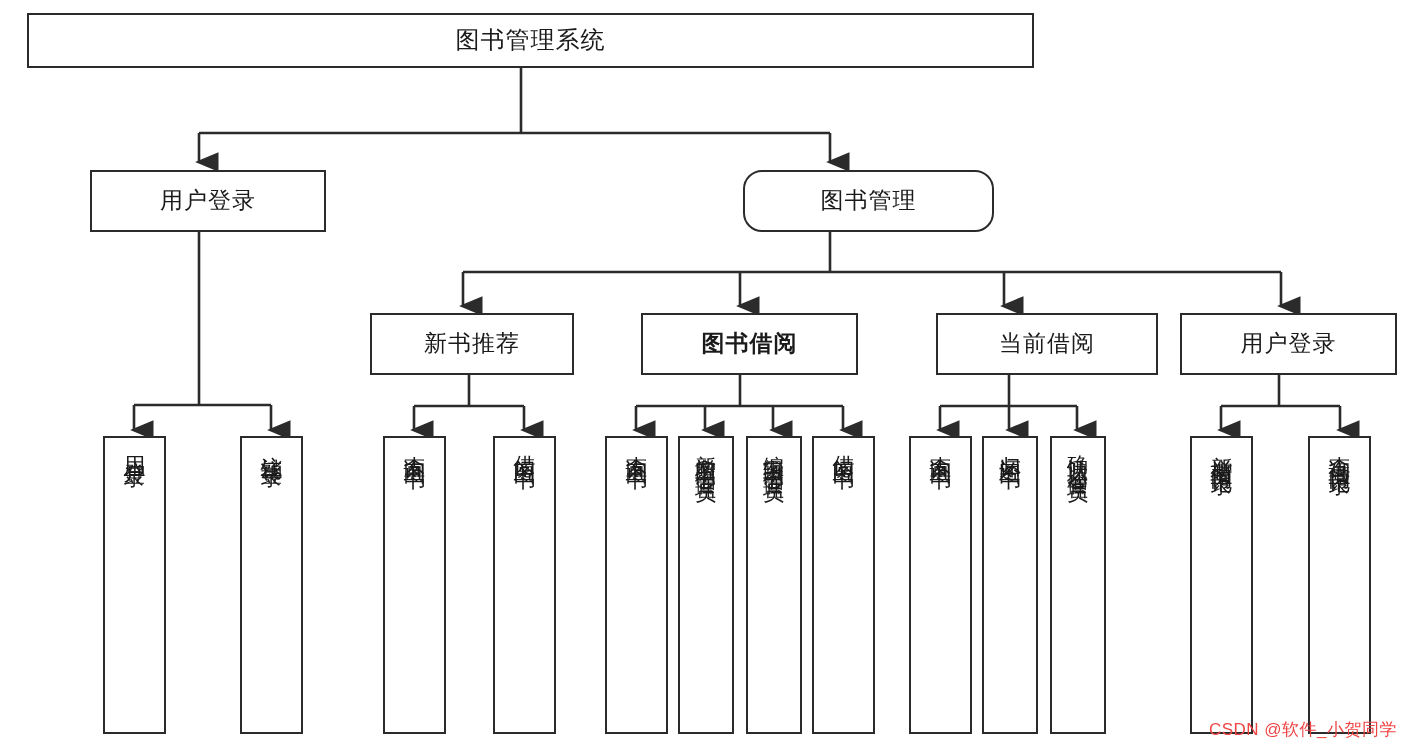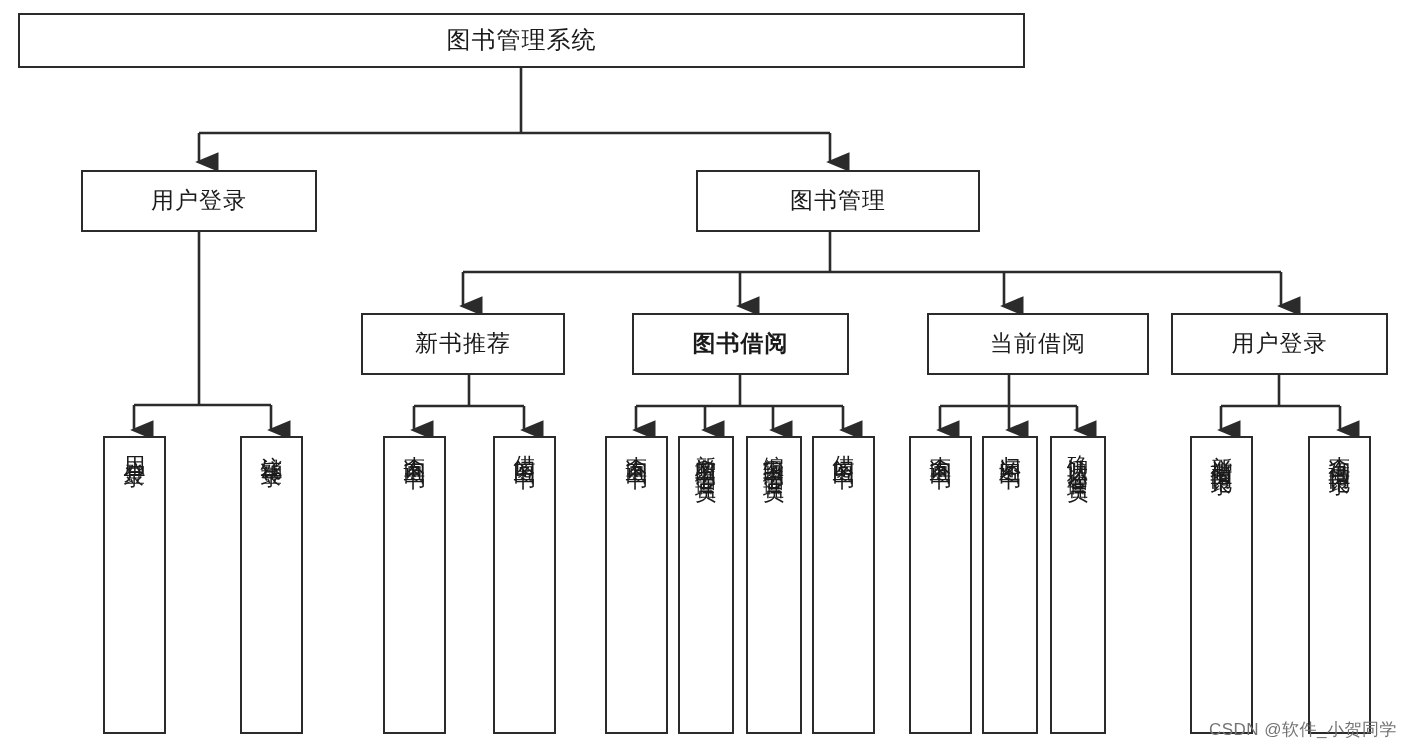--- a/index.html
+++ b/index.html
@@ -34,20 +34,21 @@
     display: flex;
     align-items: center;
     justify-content: center;
     color: #1a1a1a;
   }
   .node.h {
     
     font-size: 23px;
     letter-spacing: 1px;
     line-height: 1.1;
+    margin-left: 9px;
   }
   .node.root {
     font-size: 24px;
   }
   .node.v {
     
     font-size: 22px;
     align-items: flex-start;
     justify-content: center;
     padding-top: 0px;
@@ -58,21 +59,21 @@
     letter-spacing: 4px;
     line-height: 1.0;
     white-space: nowrap;
     display: block;
   }
   .watermark {
     position: absolute;
     right: 8px;
     bottom: 6px;
     font-size: 17px;
-    color: #737373;
+    color: #ef4444;
     letter-spacing: 0.5px;
     white-space: nowrap;
     user-select: none;
   }
 </style>
 </head>
 <body>
 
 <div id="canvas">
 
@@ -127,21 +128,21 @@
   </svg>
 
   <div class="node h root" style="left:18px; top:13px; width:1007px; height:55px;">
     <span>图书管理系统</span>
   </div>
 
   <div class="node h" style="left:81px; top:170px; width:236px; height:62px;">
     <span>用户登录</span>
   </div>
 
-  <div class="node h" style="left:696px; top:170px; width:284px; height:62px;">
+  <div class="node h" style="left:734px; top:170px; width:251px; height:62px;border-radius:19px;">
     <span>图书管理</span>
   </div>
 
   <div class="node h" style="left:361px; top:313px; width:204px; height:62px;">
     <span>新书推荐</span>
   </div>
 
   <div class="node h" style="left:632px; top:313px; width:217px; height:62px;font-weight:bold;">
     <span>图书借阅</span>
   </div>

